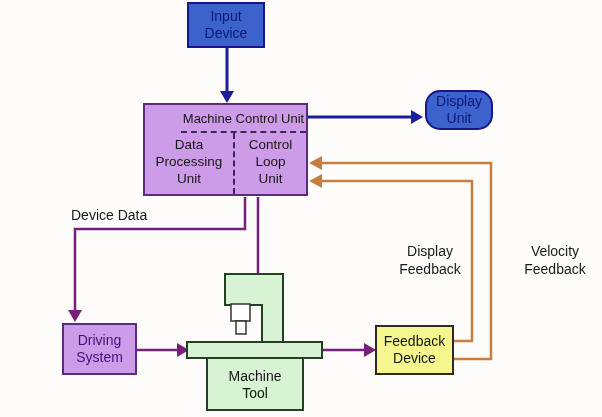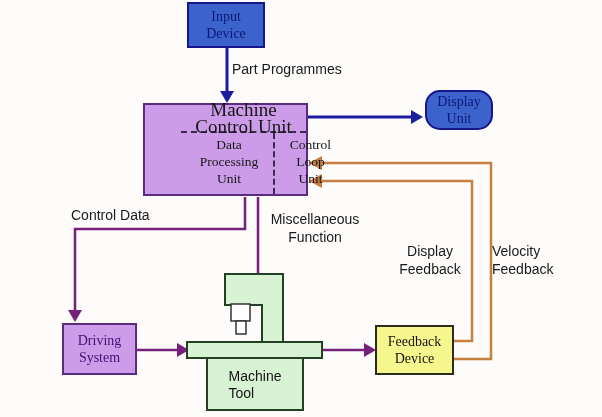--- a/index.html
+++ b/index.html
@@ -6,68 +6,68 @@
   #stage{
     position:relative;width:602px;height:417px;overflow:hidden;
     background:var(--bg,#fdfdfd);
     font-family:"Liberation Sans","DejaVu Sans",sans-serif;
     color:var(--text-dark,#151515);
   }
   #wires{position:absolute;left:0;top:0;width:602px;height:417px;z-index:1;}
   .node{
     position:absolute;z-index:2;box-sizing:border-box;
     display:flex;align-items:center;justify-content:center;
-    text-align:center;font-size:14px;line-height:17px;font-family:Liberation Serif, serif;
+    text-align:center;font-size:14px;line-height:17px;
   }
   .pre{white-space:pre-line;}
   .blue-node{
     background:var(--blue-fill,#3c63cb);
     border:2px solid var(--blue-border,#16168a);
     color:var(--blue-text,#0c1878);
   }
   .purple-node{
     background:var(--purple-fill,#cd9ce8);
     border:2px solid var(--purple-border,#5b2b80);
   }
   #input-device{left:187px;top:2px;width:78px;height:46px;}
   #display-unit{left:425px;top:90px;width:68px;height:40px;border-radius:15px;}
   #mcu{left:143px;top:103px;width:165px;height:93px;display:block;color:var(--text-dark,#151515);}
   #mcu-title{
     height:26px;display:flex;align-items:center;justify-content:center;
-    font-size:19px;border-bottom:2px dashed var(--dash-color,#3a2850);margin-left:36px;
+    font-size:13px;border-bottom:2px dashed var(--dash-color,#3a2850);margin-left:36px;
   }
-  #mcu-cells{display:flex;height:61px;padding-left:40px;}
+  #mcu-cells{display:flex;height:61px;}
   .mcu-cell{
     flex:0 0 auto;display:flex;align-items:flex-start;justify-content:center;
     font-size:13.5px;line-height:17px;padding-top:3px;text-align:center;box-sizing:border-box;
   }
   #mcu-cell-left{width:90px;border-right:2px dashed var(--dash-color,#3a2850);}
   #mcu-cell-right{width:71px;}
   #driving-system{
     left:35px;top:323px;width:75px;height:52px;
     color:var(--purple-text,#44107c);font-weight:400;margin-left:27px;
   }
   #feedback-device{
     left:375px;top:325px;width:79px;height:50px;
     background:var(--yellow-fill,#f6f68e);
     border:2px solid var(--yellow-border,#2b2b20);
   }
   #machine-tool-label{
     position:absolute;left:207px;top:360px;width:96px;height:50px;z-index:3;
-    display:flex;align-items:center;justify-content:center;
+    display:flex;align-items:center;justify-content:center;text-align:center;
     font-size:14px;line-height:17px;
   }
   .edge-label{
     position:absolute;z-index:2;font-size:14px;line-height:18px;color:#1a1a1a;
   }
   #lbl-part-programmes{left:232px;top:60px;}
   #lbl-motion-data{left:71px;top:206px;}
   #lbl-misc-function{left:258px;top:210px;width:114px;text-align:center;}
   #lbl-position-feedback{left:390px;top:242px;width:80px;text-align:center;}
-  #lbl-velocity-feedback{left:492px;top:242px;width:78px;text-align:left;}
+  #lbl-velocity-feedback{left:516px;top:242px;width:78px;text-align:center;}
   .wire-blue{stroke:var(--line-blue,#1c1ca0);stroke-width:3;fill:none;}
   .wire-purple{stroke:var(--line-purple,#76207c);stroke-width:2.5;fill:none;}
   .wire-orange{stroke:var(--line-orange,#c67f3e);stroke-width:2.5;fill:none;}
   .head-blue{fill:var(--line-blue,#1c1ca0);stroke:none;}
   .head-purple{fill:var(--line-purple,#76207c);stroke:none;}
   .head-orange{fill:var(--line-orange,#c67f3e);stroke:none;}
   .green-shape{fill:var(--green-fill,#d8f2d4);stroke:var(--green-border,#234023);stroke-width:2;}
   .white-shape{fill:#ffffff;stroke:#333333;stroke-width:1.5;}
 </style>
 </head>
@@ -122,22 +122,19 @@
 
   <div id="driving-system" class="node purple-node pre">Driving
 System</div>
 
   <div id="feedback-device" class="node pre">Feedback
 Device</div>
 
   <div id="machine-tool-label" class="pre">Machine
 Tool</div>
 
-  <div id="lbl-part-programmes" class="edge-label">Part Programmes</div>
-  <div id="lbl-motion-data" class="edge-label">Control Data</div>
-  <div id="lbl-misc-function" class="edge-label pre">Miscellaneous
-Function</div>
+  <div id="lbl-motion-data" class="edge-label">Device Data</div>
   <div id="lbl-position-feedback" class="edge-label pre">Display
 Feedback</div>
   <div id="lbl-velocity-feedback" class="edge-label pre">Velocity
 Feedback</div>
 
 </div>
 
 </body></html>

